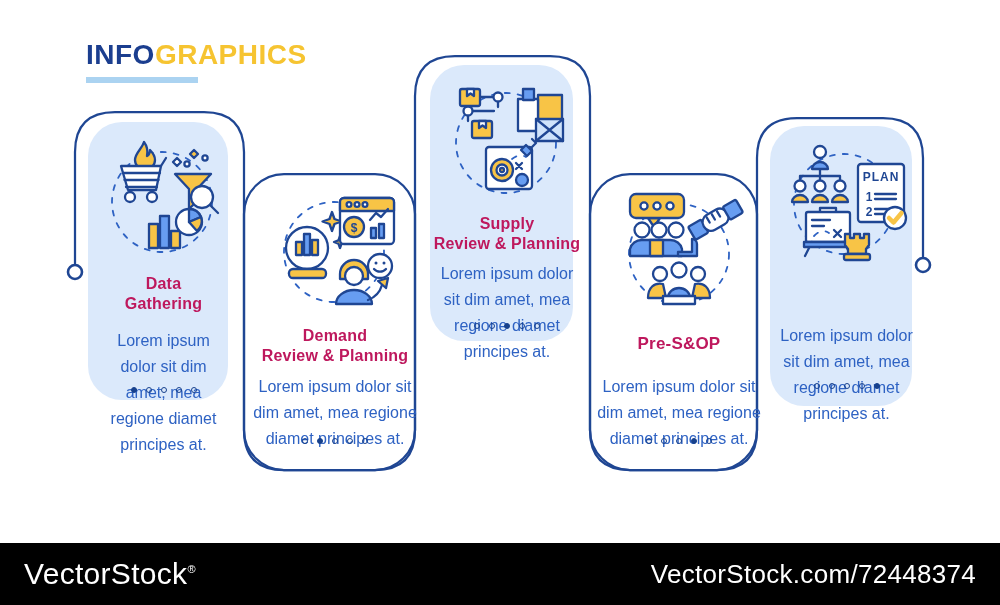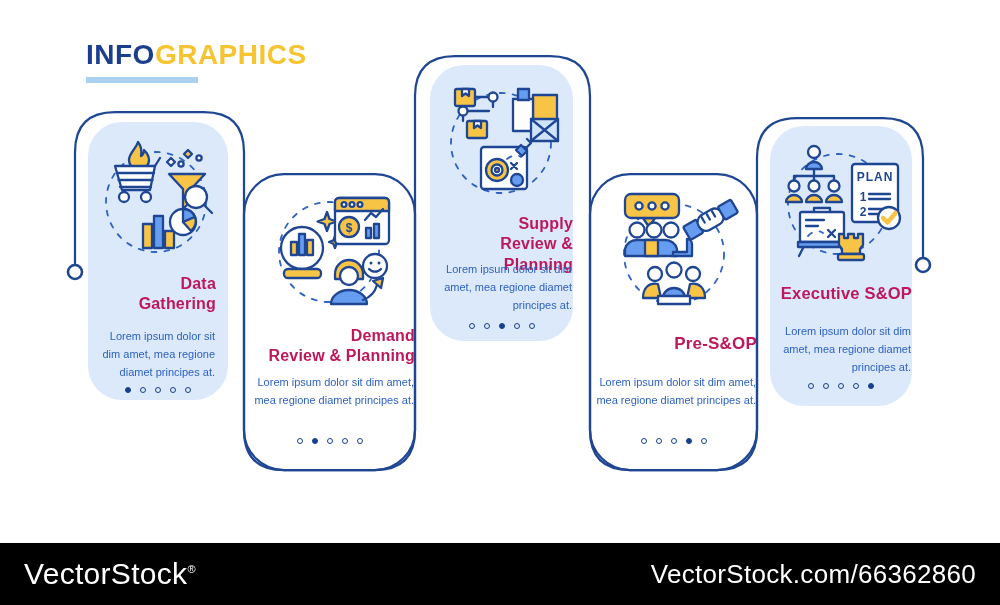--- a/index.html
+++ b/index.html
@@ -6,35 +6,35 @@
   .stage{position:relative;width:1000px;height:605px;overflow:hidden;background:#fff;
          font-family:"Liberation Sans",sans-serif;}
   .layer{position:absolute;left:0;top:0;z-index:0;}
   
   .header{position:absolute;left:86px;top:40px;z-index:2;}
   .header h1{margin:0;font-size:28px;font-weight:700;letter-spacing:.5px;line-height:1.1;}
   .t-info{color:#1b3e8f;}
   .t-graphics{color:#f6c431;}
   .underline{width:112px;height:6px;background:#abd3f1;margin-top:6px;}
   
-  .card{position:absolute;text-align:right;z-index:1;}
+  .card{position:absolute;text-align:center;z-index:1;padding-left:11px;}
   .s1{left:100px;top:122px;width:116px;height:278px;}
   .s2{left:244px;top:174px;width:171px;height:296px;}
   .s3{left:430px;top:65px;width:143px;height:276px;}
   .s4{left:590px;top:174px;width:167px;height:212px;}
   .s5{left:770px;top:126px;width:142px;height:280px;}
   .icon-wrap{position:absolute;top:12px;left:50%;transform:translateX(-50%);width:130px;height:132px;}
   .card-title{position:absolute;top:152px;left:0;right:0;margin:0;
               font-size:16px;font-weight:700;line-height:1.28;color:#be185d;
               white-space:pre-line;letter-spacing:.2px;}
   .s3 .card-title{top:149px;}
   .s4 .card-title{top:159px;font-size:17px;}
   .s5 .card-title{top:157px;font-size:16.5px;}
   .card-body{position:absolute;top:200px;left:1px;right:1px;margin:0;
-             font-size:11px;line-height:1.62;color:#2e62c3;}
+             font-size:16px;line-height:1.62;color:#2e62c3;}
   .s1 .card-body{top:206px;}
   .s3 .card-body{top:196px;}
   .s5 .card-body{top:197px;}
   .dots{position:absolute;top:264px;left:0;right:0;display:flex;justify-content:center;gap:9px;}
   .s1 .dots{top:265px;}
   .s3 .dots{top:258px;}
   .s5 .dots{top:257px;}
   .dot{width:6px;height:6px;border-radius:50%;border:1.6px solid #17418d;
        box-sizing:border-box;background:transparent;}
   .dot.active{background:#17418d;}
@@ -300,31 +300,30 @@
           <path class="dash" d="M32 98q8-8 15-3"></path>
           <path class="ln" d="M30 104l-7 14M62 104l7 14"></path>
           <rect class="bl" x="22" y="104" width="48" height="5"></rect>
         </g>
         <g>
           <path class="yl" d="M66 116v-5l-3-4V96h5v4h4v-4h6v4h4v-4h5v11l-3 4v5z"></path>
           <rect class="yl" x="62" y="116" width="26" height="6" rx="2"></rect>
         </g>
       </svg>
     </div>
-    <h3 class="card-title">Executive S&amp;OP</h3>
     <p class="card-body">Lorem ipsum dolor sit dim amet, mea regione diamet principes at.</p>
     <div class="dots">
         <span class="dot"></span>
         <span class="dot"></span>
         <span class="dot"></span>
         <span class="dot"></span>
         <span class="dot active"></span>
       </div>
   </section>
 
   <div class="footer">
     <span class="brand">
       <span>VectorStock</span><sup>®</sup>
     </span>
-    <span class="url">VectorStock.com/66362860</span>
+    <span class="url">VectorStock.com/72448374</span>
   </div>
 
 </div>
 
 </body></html>

